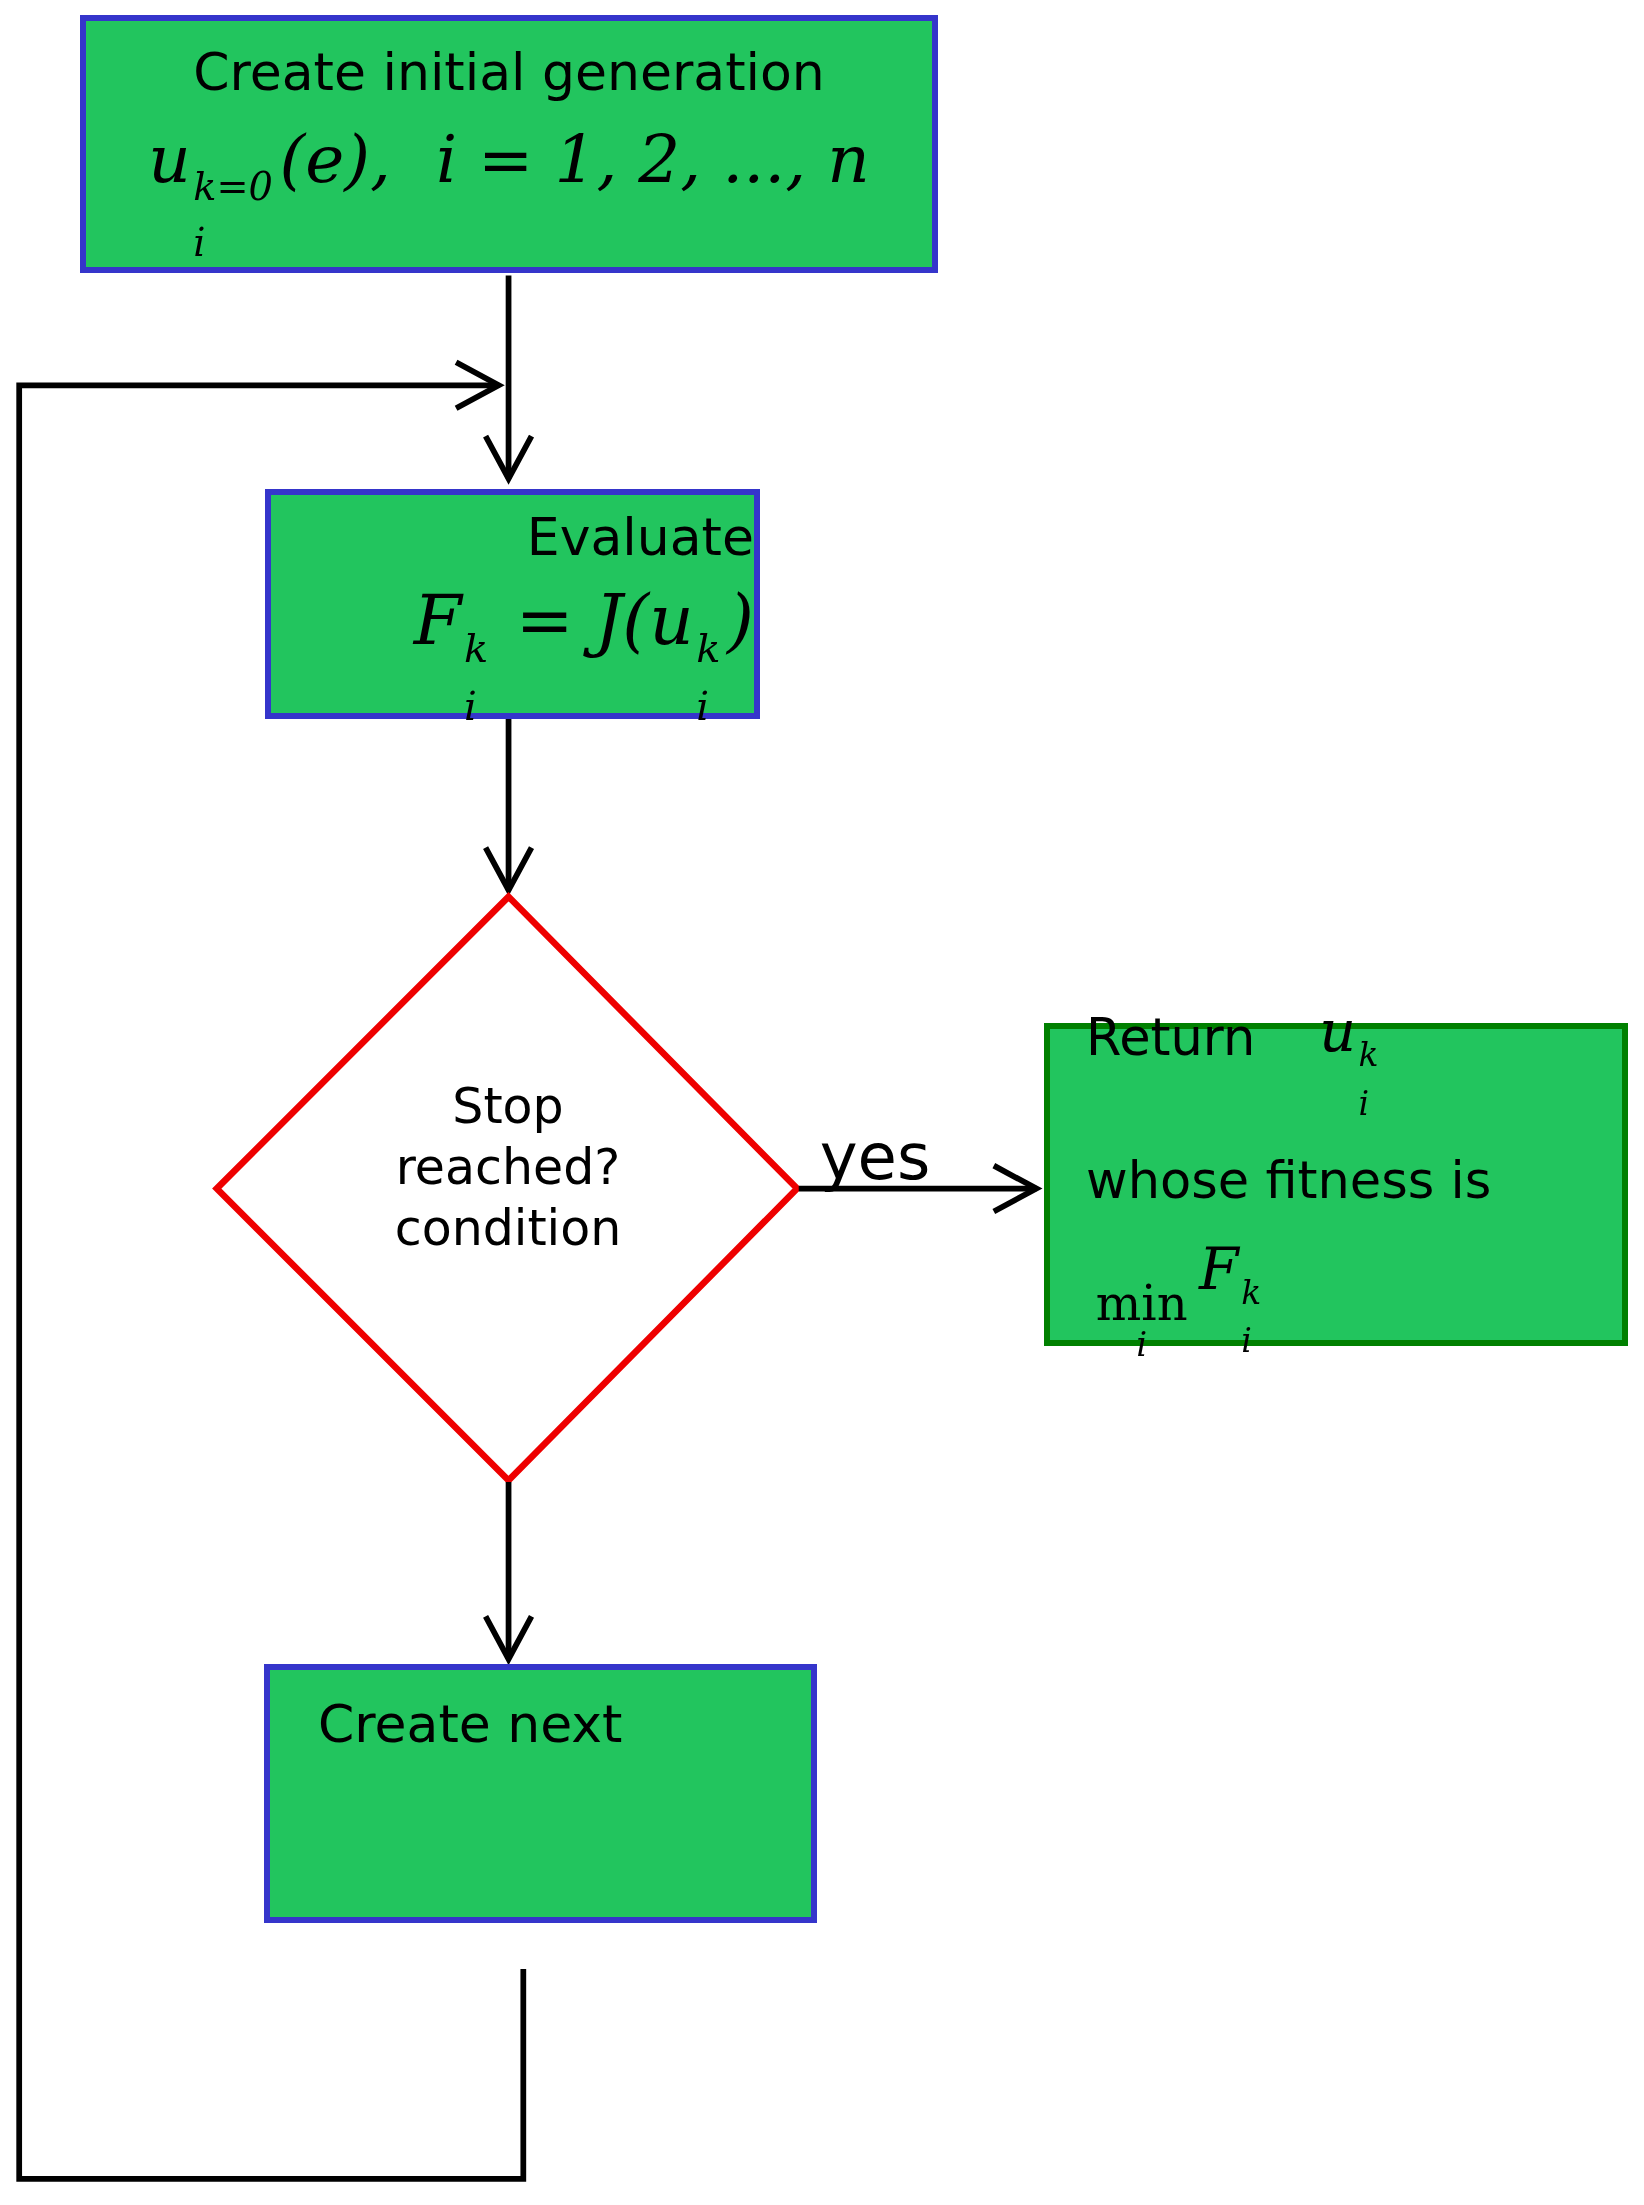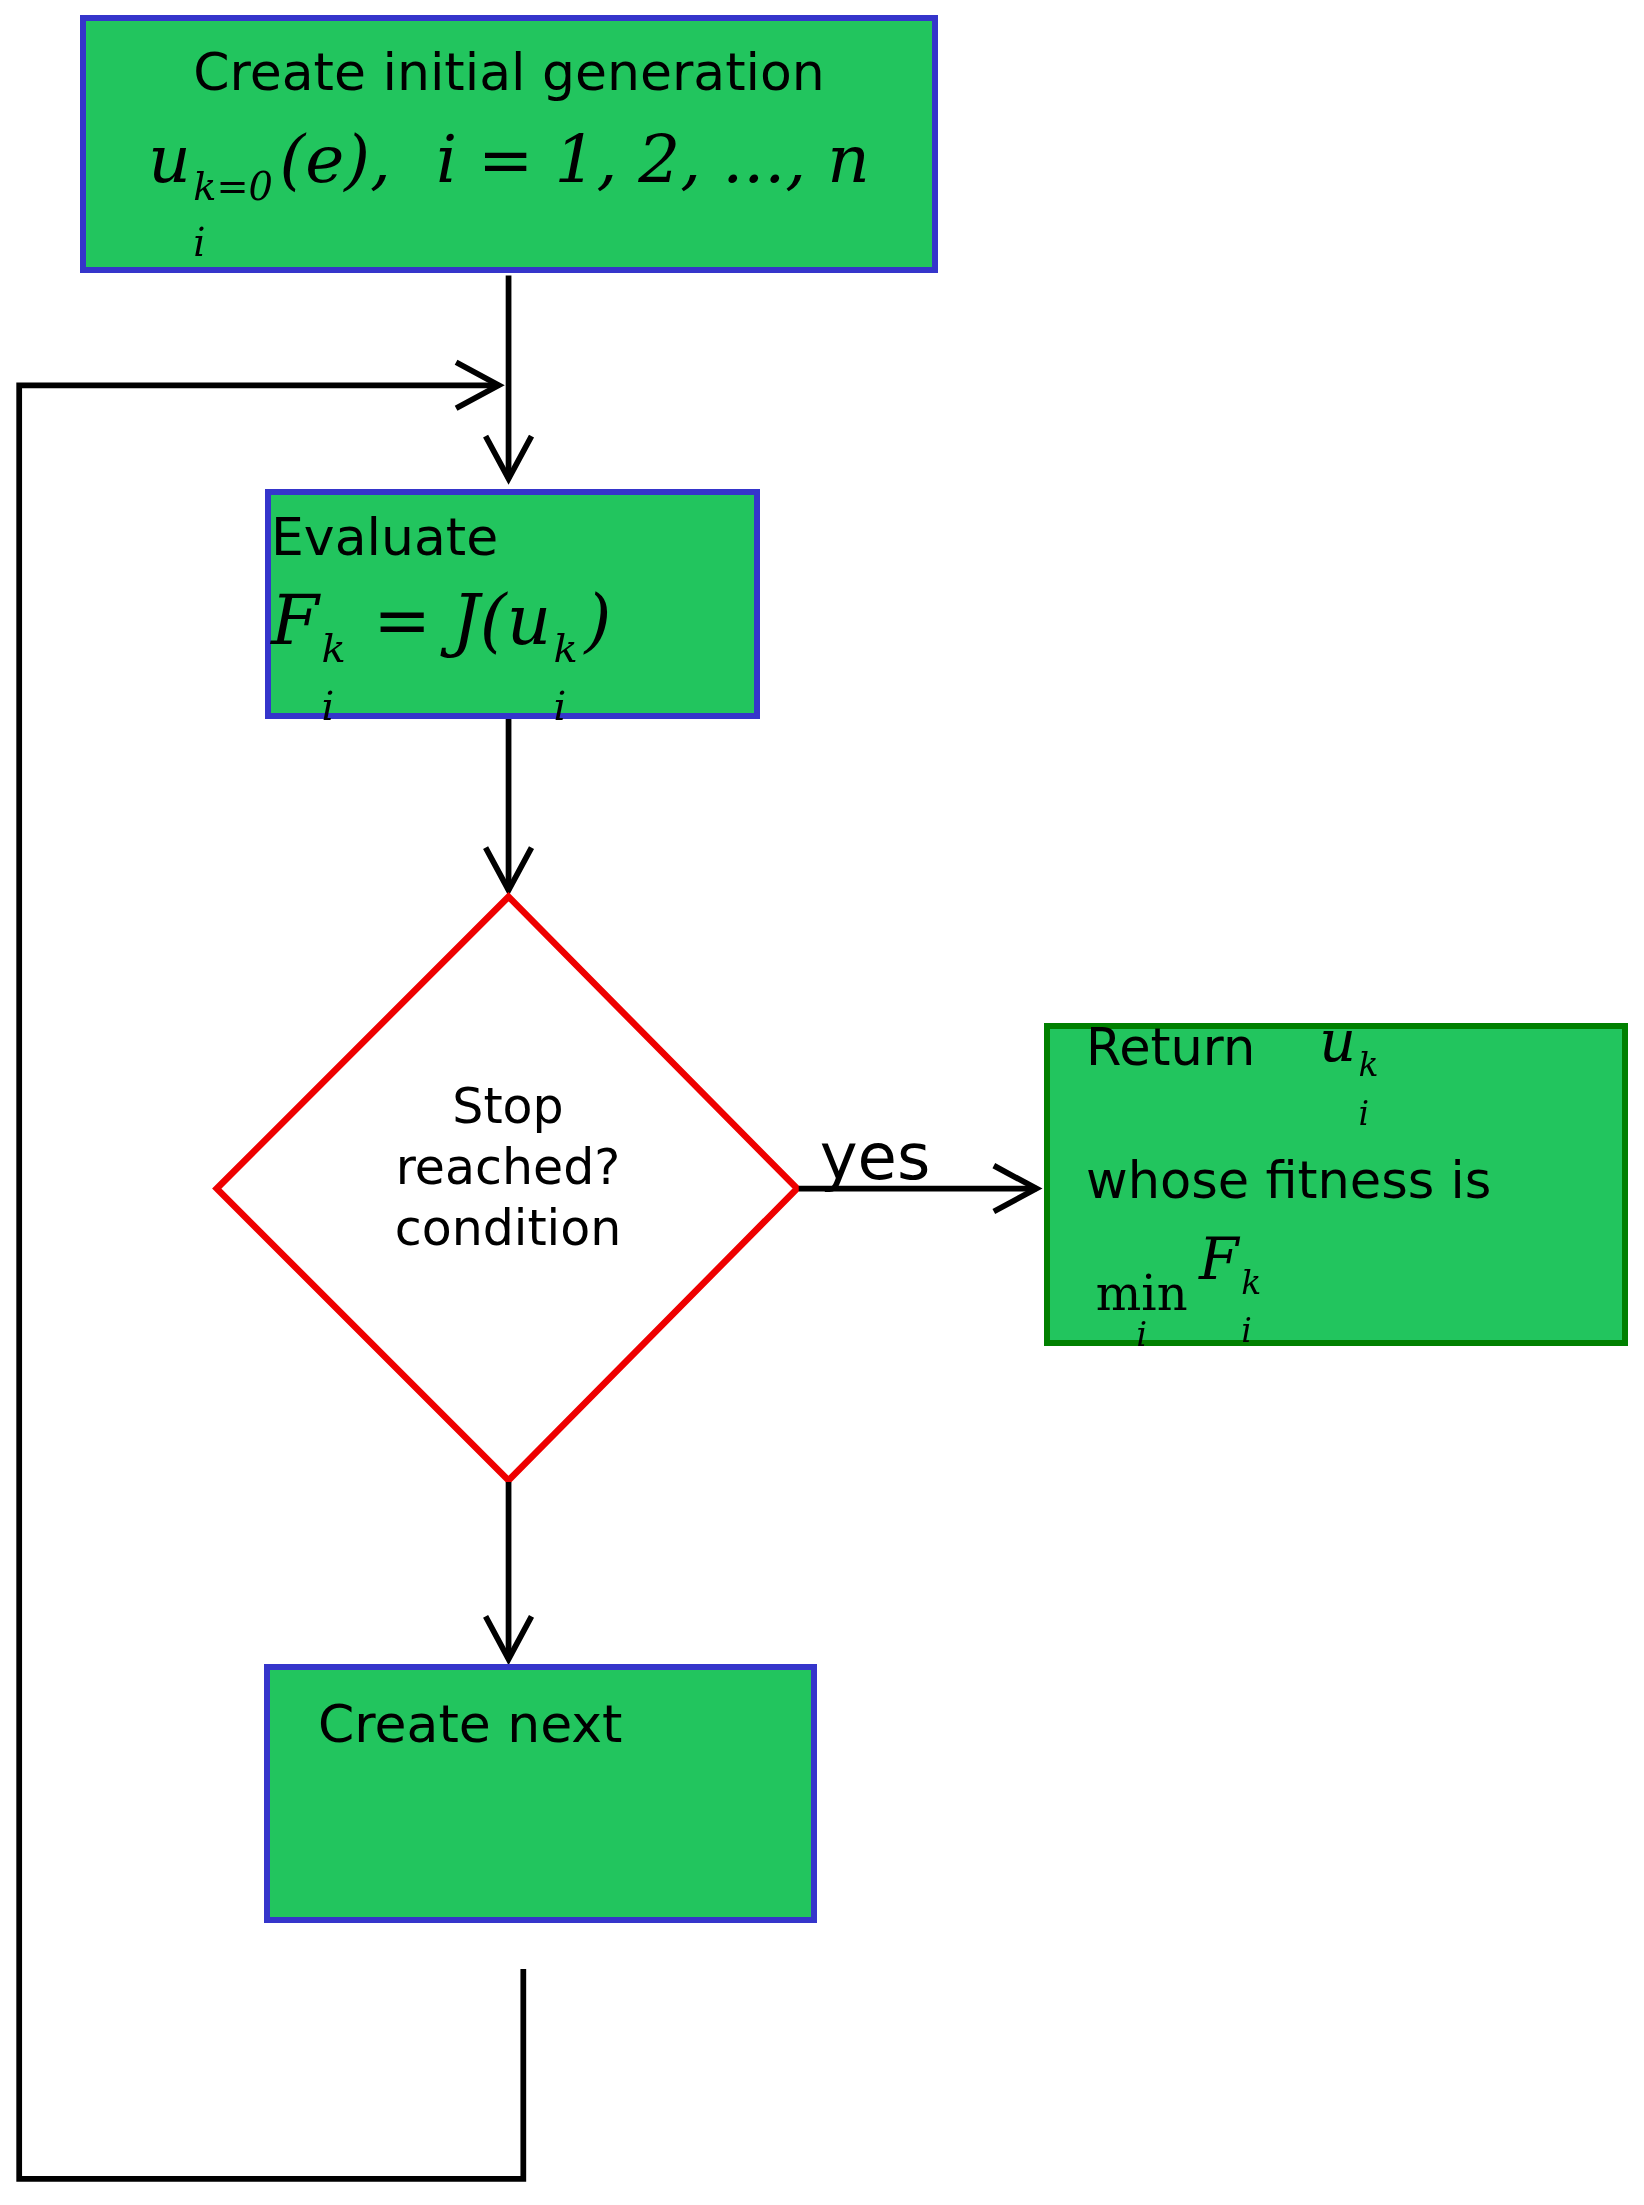--- a/index.html
+++ b/index.html
@@ -33,40 +33,40 @@
   .sub-solo { font-size:0.58em; vertical-align:-0.22em; }
   .eq { margin:0 21px; }
 
   
   .box-initial { left:80px; top:14.8px; width:858px; height:258px; text-align:center; }
   .box-initial .title { margin-top:21px; font-size:52px; }
   .box-initial .formula { margin-top:19.7px; font-size:66px; }
   .tail-gap { margin-left:45px; }
 
   
-  .box-evaluate { left:265px; top:489px; width:495px; height:230px; text-align:left; }
+  .box-evaluate { left:265px; top:489px; width:495px; height:230px; text-align:right; }
   .box-evaluate .title { margin-top:11.5px; font-size:52px; }
   .box-evaluate .formula { margin-top:13px; font-size:69px; }
 
   
   .diamond-label {
     position:absolute; z-index:2; left:262px; top:1076px; width:492px;
     text-align:center; font-size:49px; line-height:61px;
   }
 
   
   .yes-label {
     position:absolute; z-index:2; left:799px; top:1120px; width:152px;
     text-align:center; font-size:64px;
   }
 
   
   .box-return { left:1044px; top:1023px; width:584px; height:323px;
     display:flex; flex-direction:column; justify-content:center;
-    padding-left:36px; row-gap:14px; }
+    padding-left:36px; row-gap:24px; }
   .box-return .row1 { font-size:51px; display:flex; align-items:flex-start; }
   .box-return .row1 .u-ret { font-size:57px; margin-left:64px; margin-top:-9.8px; }
   .box-return .row2 { font-size:51px; margin-top:8.2px; }
   .box-return .row3 { font-size:57px; margin-top:1.6px; margin-left:9.8px; }
   .min-stack { display:inline-flex; flex-direction:column; align-items:center;
     line-height:1; vertical-align:-0.55em; margin-right:11.5px; }
   .min-word { font-style:normal; font-size:48px; font-family:"DejaVu Serif", serif; }
   .min-sub  { font-size:34px; }
 
   

